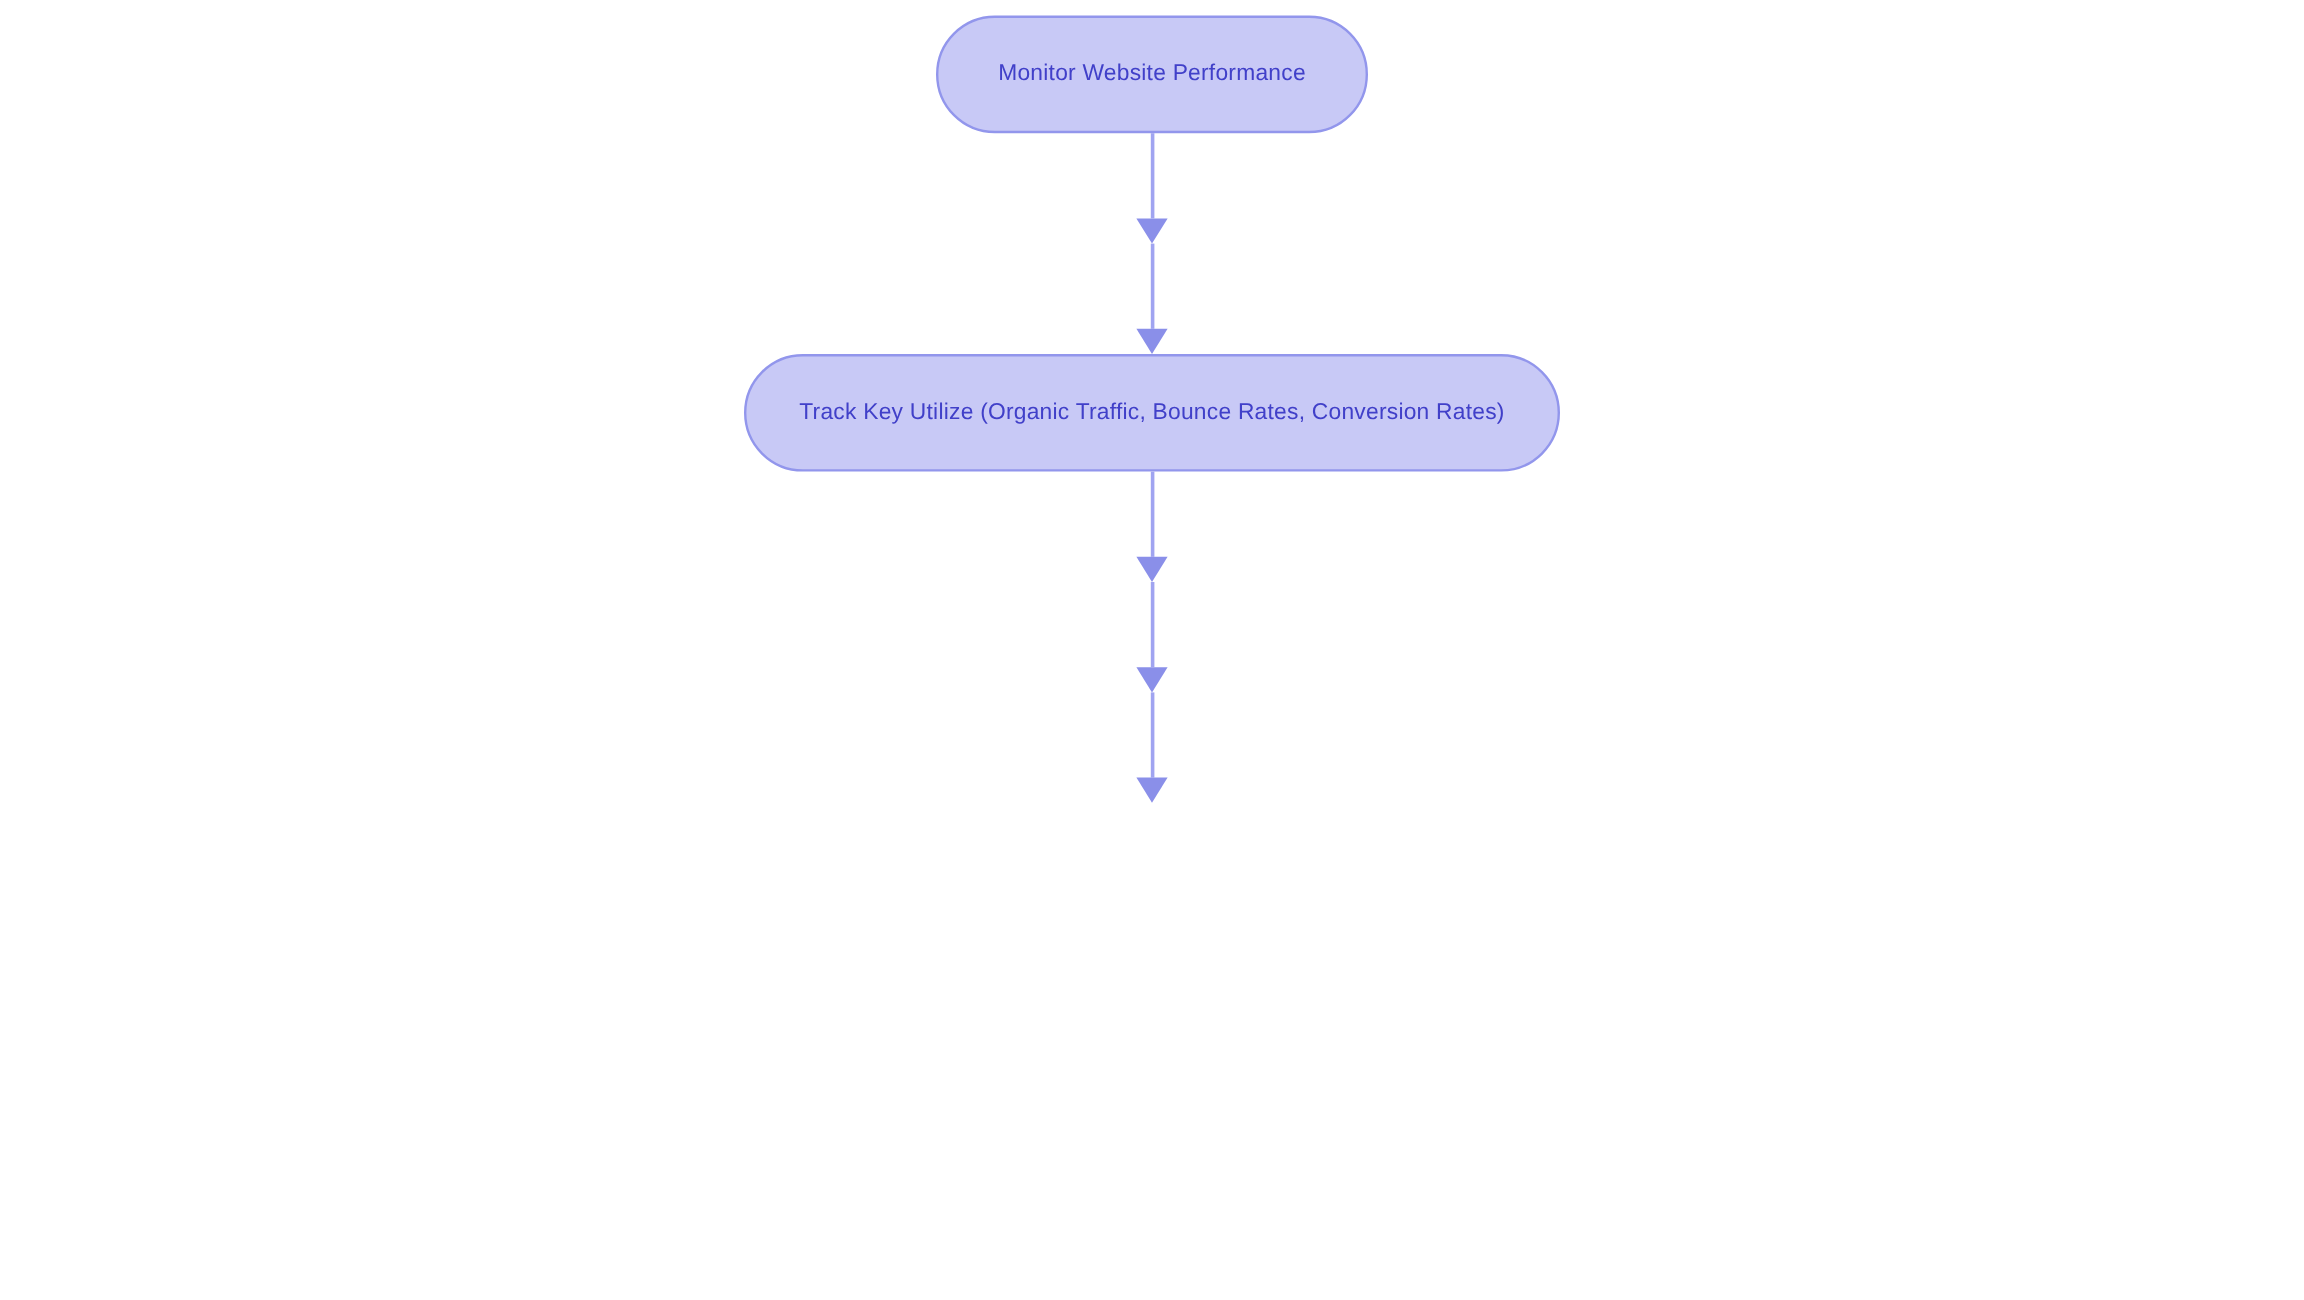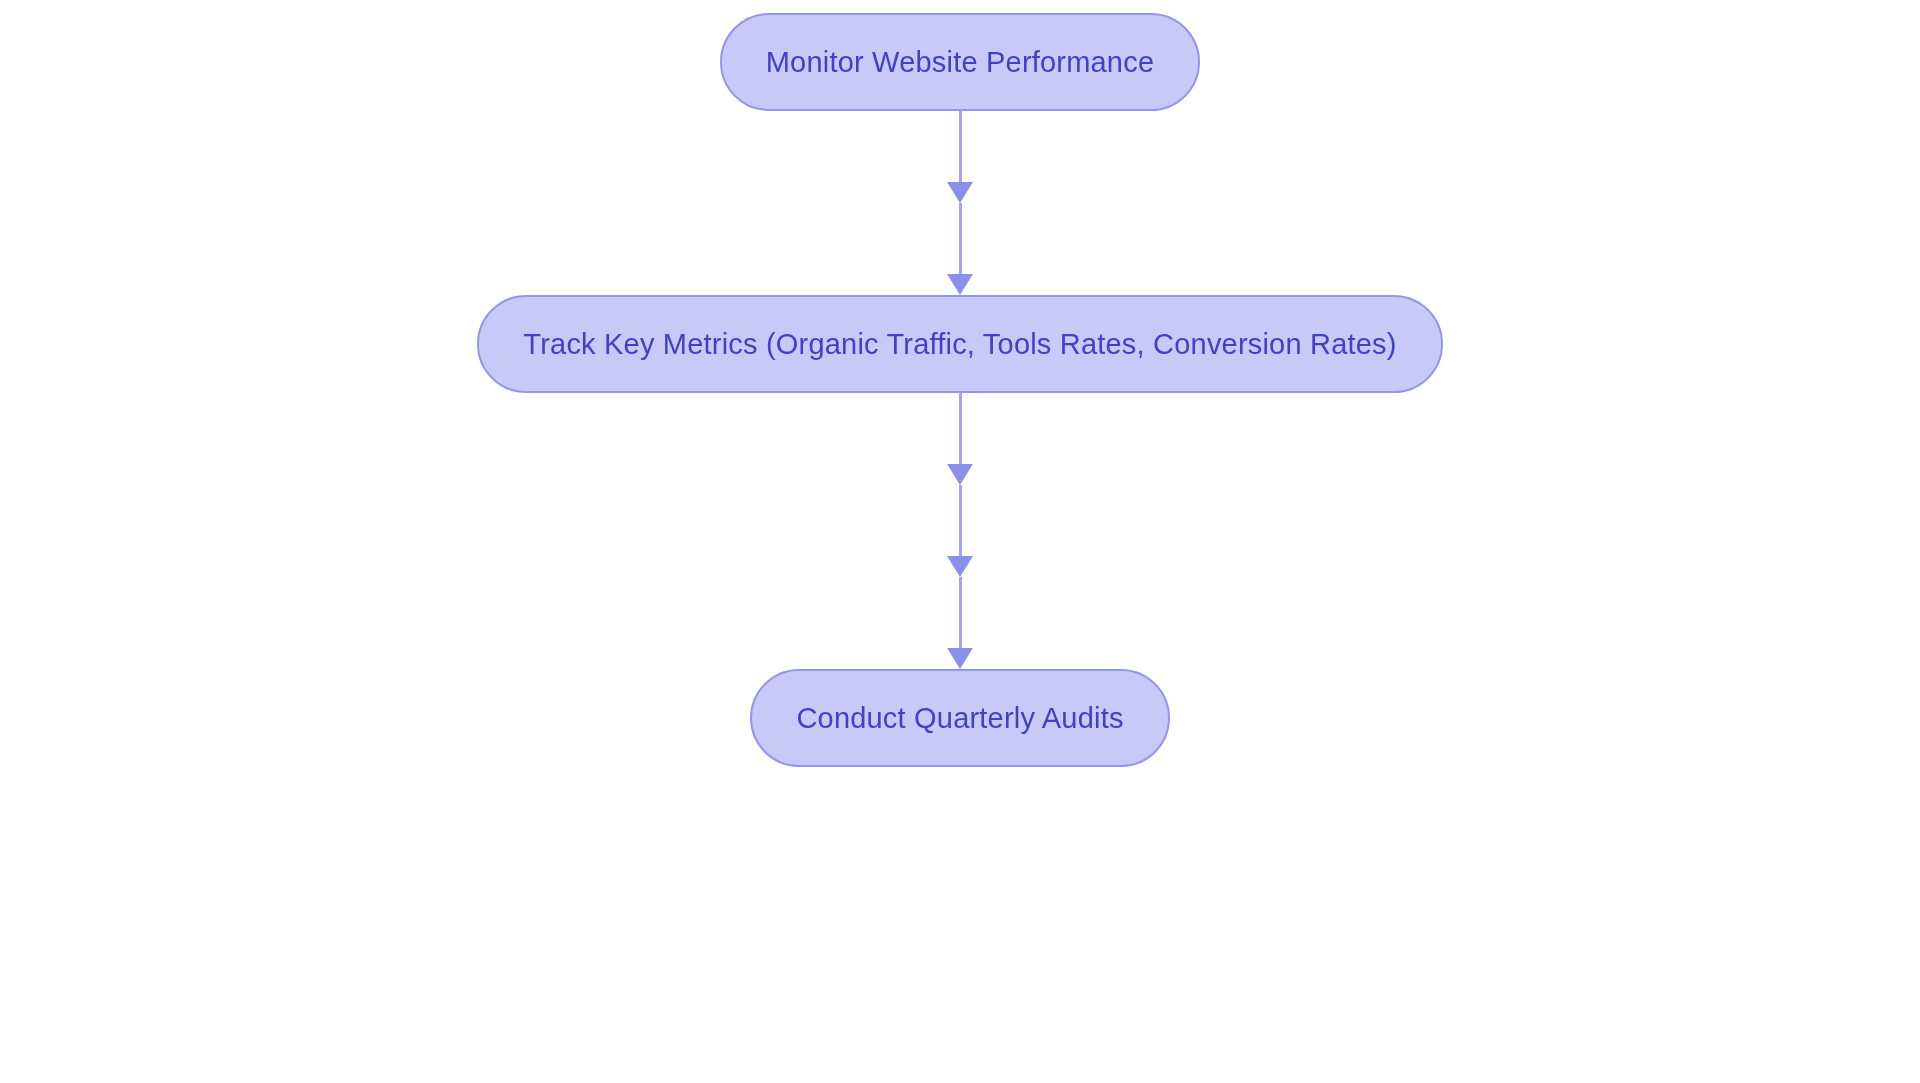--- a/index.html
+++ b/index.html
@@ -39,21 +39,21 @@
     padding: 0 44px;
     display: flex;
     align-items: center;
     justify-content: center;
     background: var(--node-fill);
     border: 2px solid var(--node-border);
     border-radius: 49px;
   }
   .flow-node .node-label {
     color: var(--node-text);
-    font-size: 29px;
+    font-size: 19px;
     letter-spacing: 0.2px;
     white-space: nowrap;
     text-align: center;
   }
   .arrow {
     height: 92px;
     width: 26px;
     display: flex;
     flex-direction: column;
     align-items: center;
@@ -86,38 +86,35 @@
       <div class="head"></div>
     </div>
 
 
     <div class="arrow">
       <div class="shaft"></div>
       <div class="head"></div>
     </div>
 
     <div class="flow-node">
-      <span class="node-label">Track Key Metrics (Organic Traffic, Tools Rates, Conversion Rates)</span>
+      <span class="node-label">Track Key Utilize (Organic Traffic, Bounce Rates, Conversion Rates)</span>
     </div>
 
     <div class="arrow">
       <div class="shaft"></div>
       <div class="head"></div>
     </div>
 
 
     <div class="arrow">
       <div class="shaft"></div>
       <div class="head"></div>
     </div>
 
 
     <div class="arrow">
       <div class="shaft"></div>
       <div class="head"></div>
     </div>
 
-    <div class="flow-node">
-      <span class="node-label">Conduct Quarterly Audits</span>
-    </div>
 
   </div>
 </div>
 
 </body></html>

